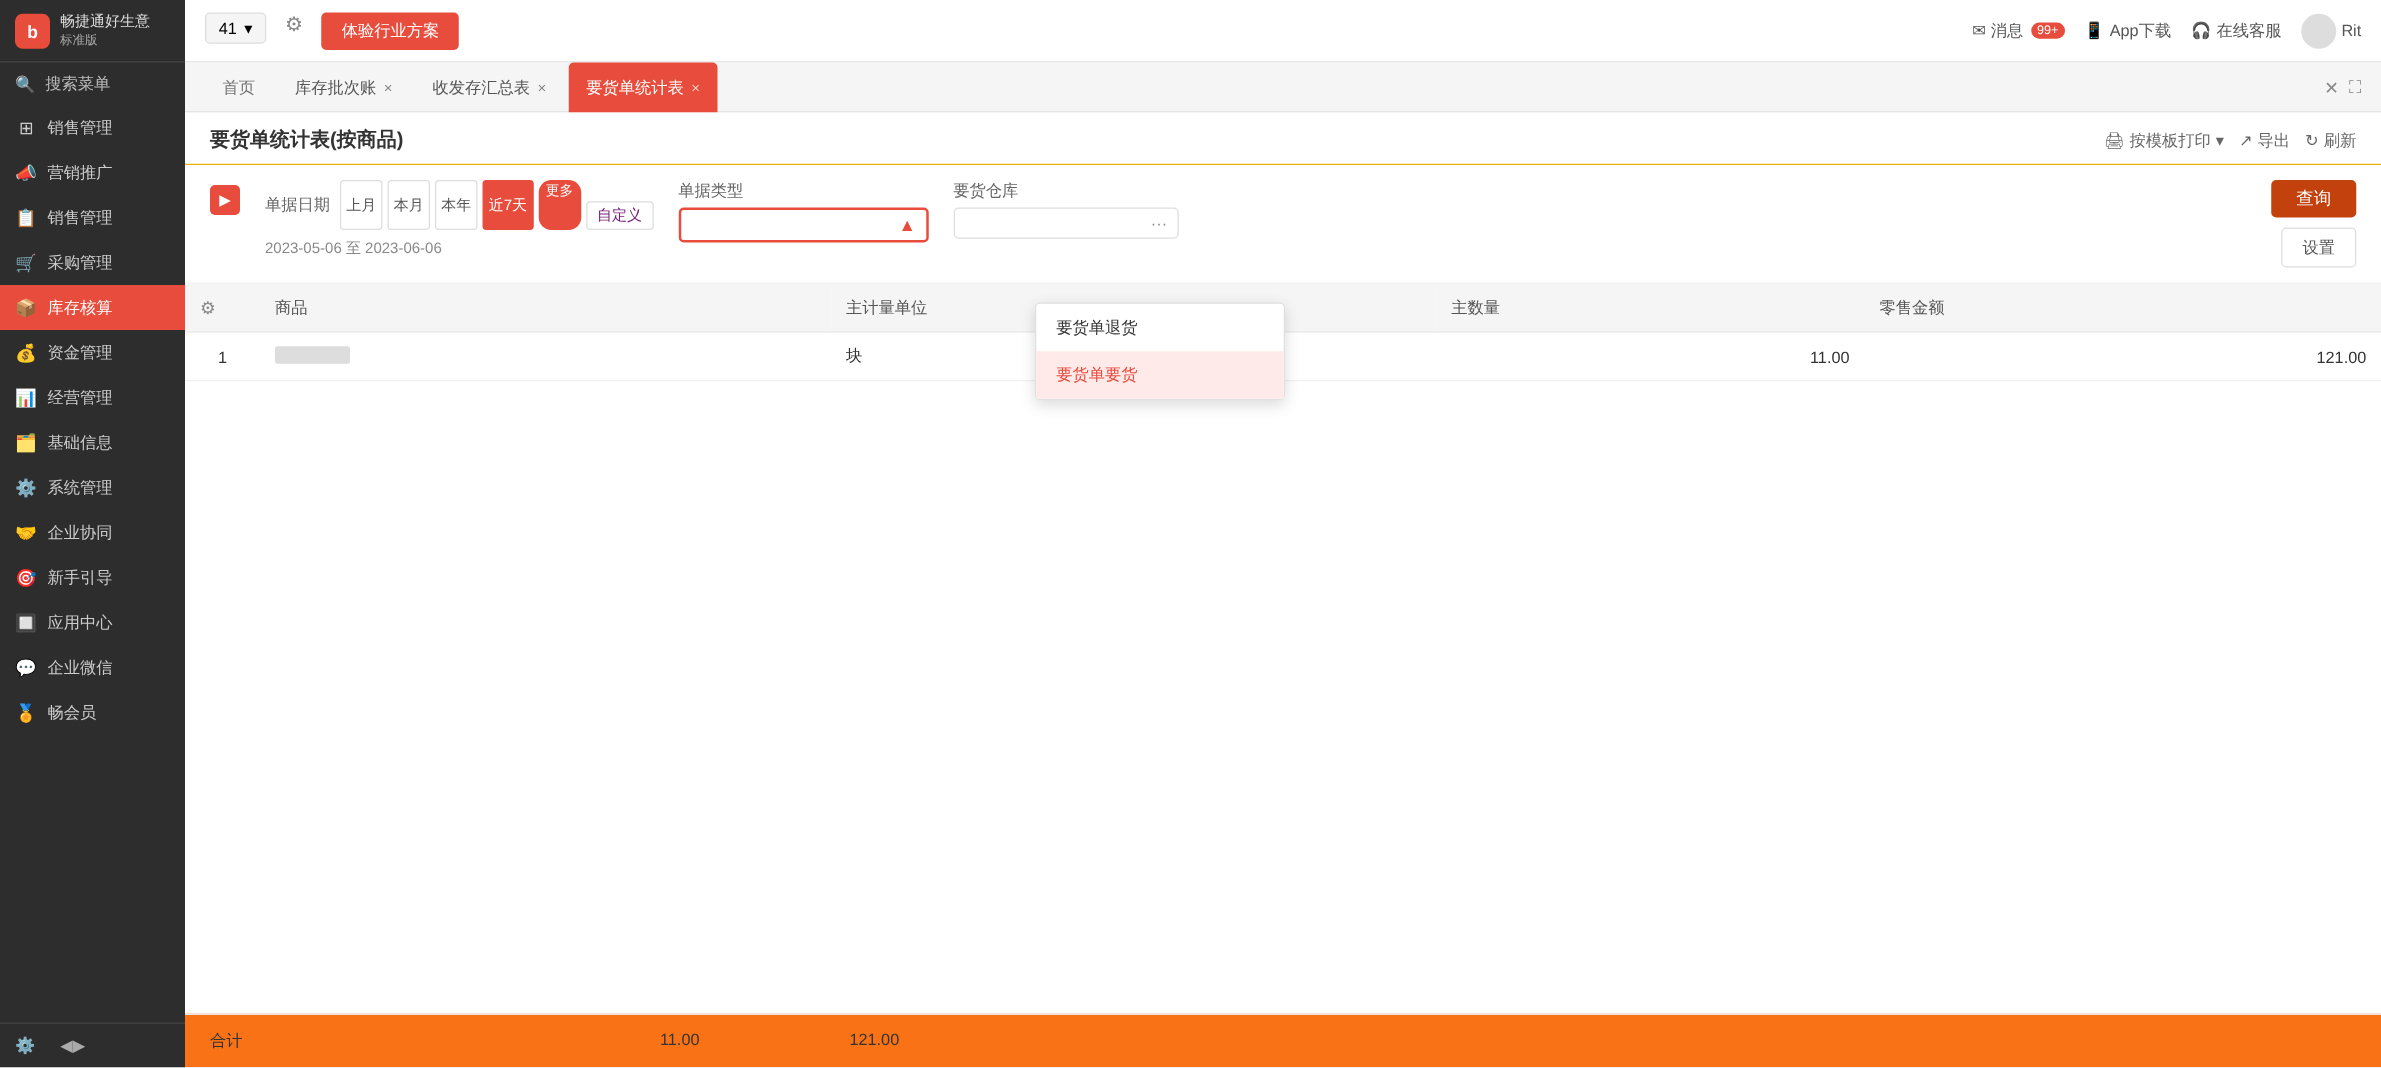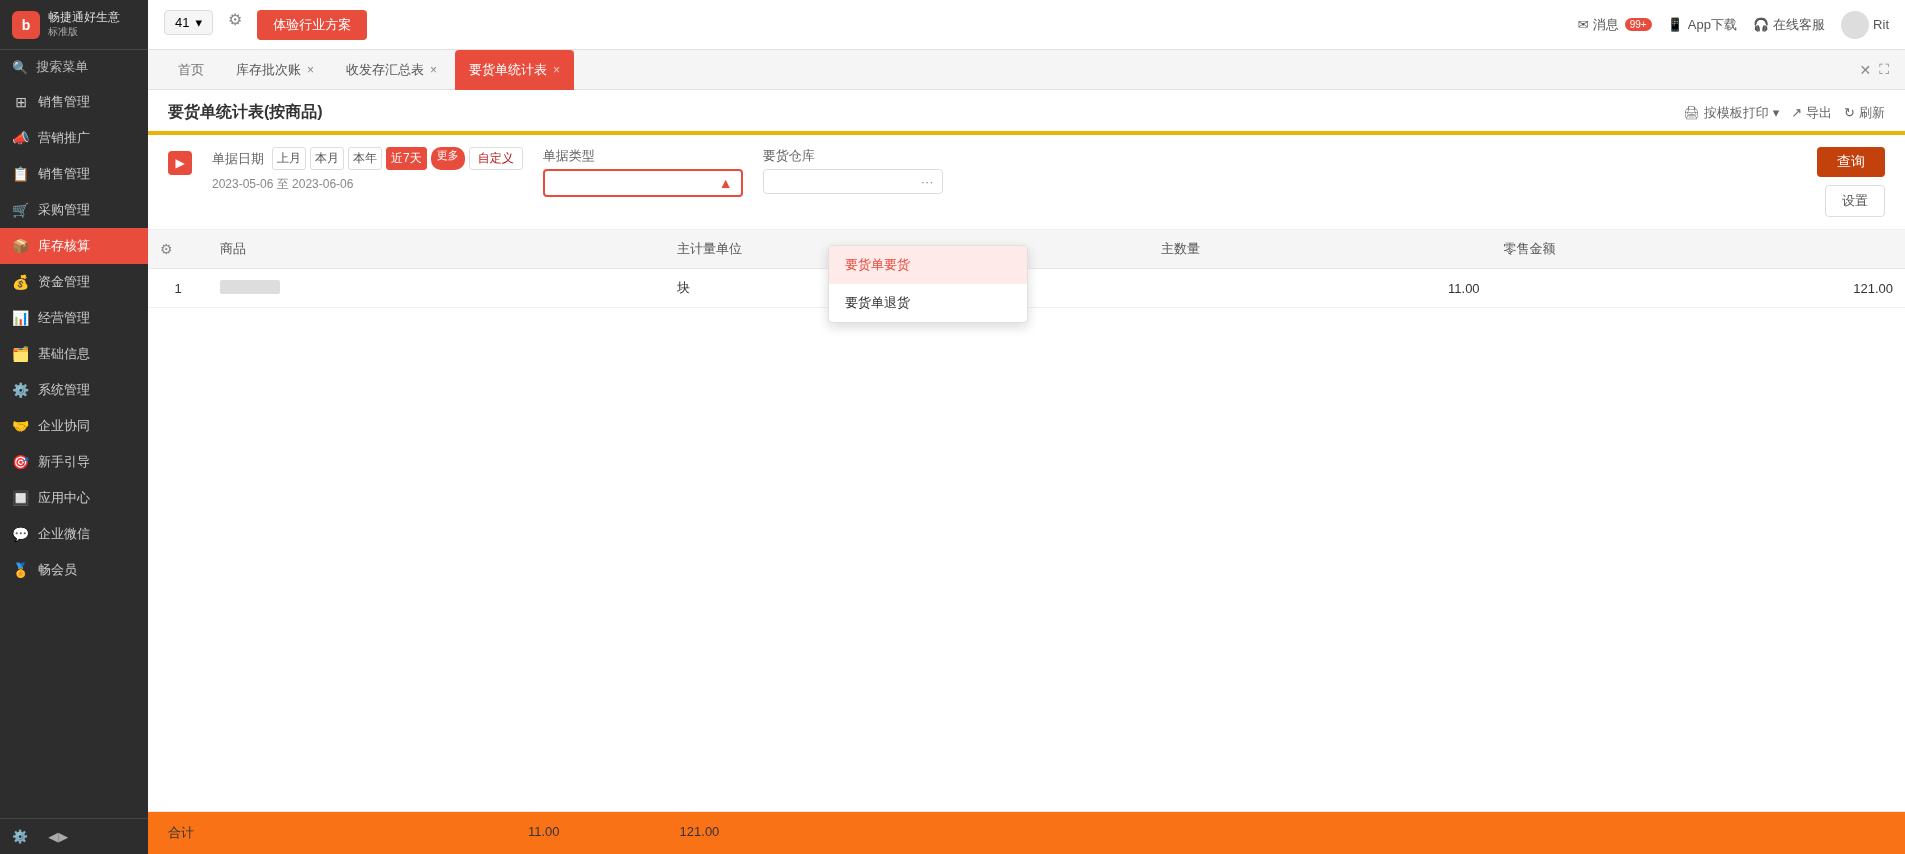--- a/index.html
+++ b/index.html
@@ -167,21 +167,21 @@
       display: flex;
       flex-direction: column;
       position: relative;
     }
 
     
     .page-header {
       display: flex;
       justify-content: space-between;
       padding: 12px 20px 8px;
-      border-bottom: 4px solid #eab308;
+      border-bottom: 1px solid #eab308;
     }
     .page-title { font-size: 16px; font-weight: bold; color: #333; }
     .page-actions { display: flex; align-items: center; gap: 12px; }
     .action-btn {
       display: flex;
       align-items: center;
       gap: 4px;
       color: #666;
       cursor: pointer;
       font-size: 13px;
@@ -237,26 +237,27 @@
     .more-btn {
       background: #e74c3c;
       color: white;
       border-radius: 10px;
       font-size: 11px;
       padding: 1px 6px;
       cursor: pointer;
     }
     .custom-btn {
       font-size: 12px;
-      color: #b91c1c;
+      color: #701a75;
       cursor: pointer;
       border: 1px solid #ddd;
       border-radius: 3px;
       padding: 2px 8px;
       background: white;
+      margin-top: 17px;
     }
 
     .filter-select-group {
       display: flex;
       flex-direction: column;
       gap: 4px;
     }
     .filter-select-label { color: #666; font-size: 13px; }
     .filter-select-input {
       display: flex;
@@ -582,22 +583,22 @@
           <span class="dots">···</span>
         </div>
       </div>
 
       <div style="display:flex;flex-direction:column;align-items:flex-end;margin-left:auto;gap:4px;">
         <button class="btn-query">查询</button>
         <button class="btn-settings">设置</button>
       </div>
 
       <div class="dropdown-overlay">
+        <div class="dropdown-item">要货单退货</div>
         <div class="dropdown-item selected">要货单要货</div>
-        <div class="dropdown-item">要货单退货</div>
       </div>
     </div>
 
     <div class="table-container">
       <table>
         <thead>
           <tr>
             <th style="width:60px;">
               <span class="settings-icon">⚙</span>
             </th>

